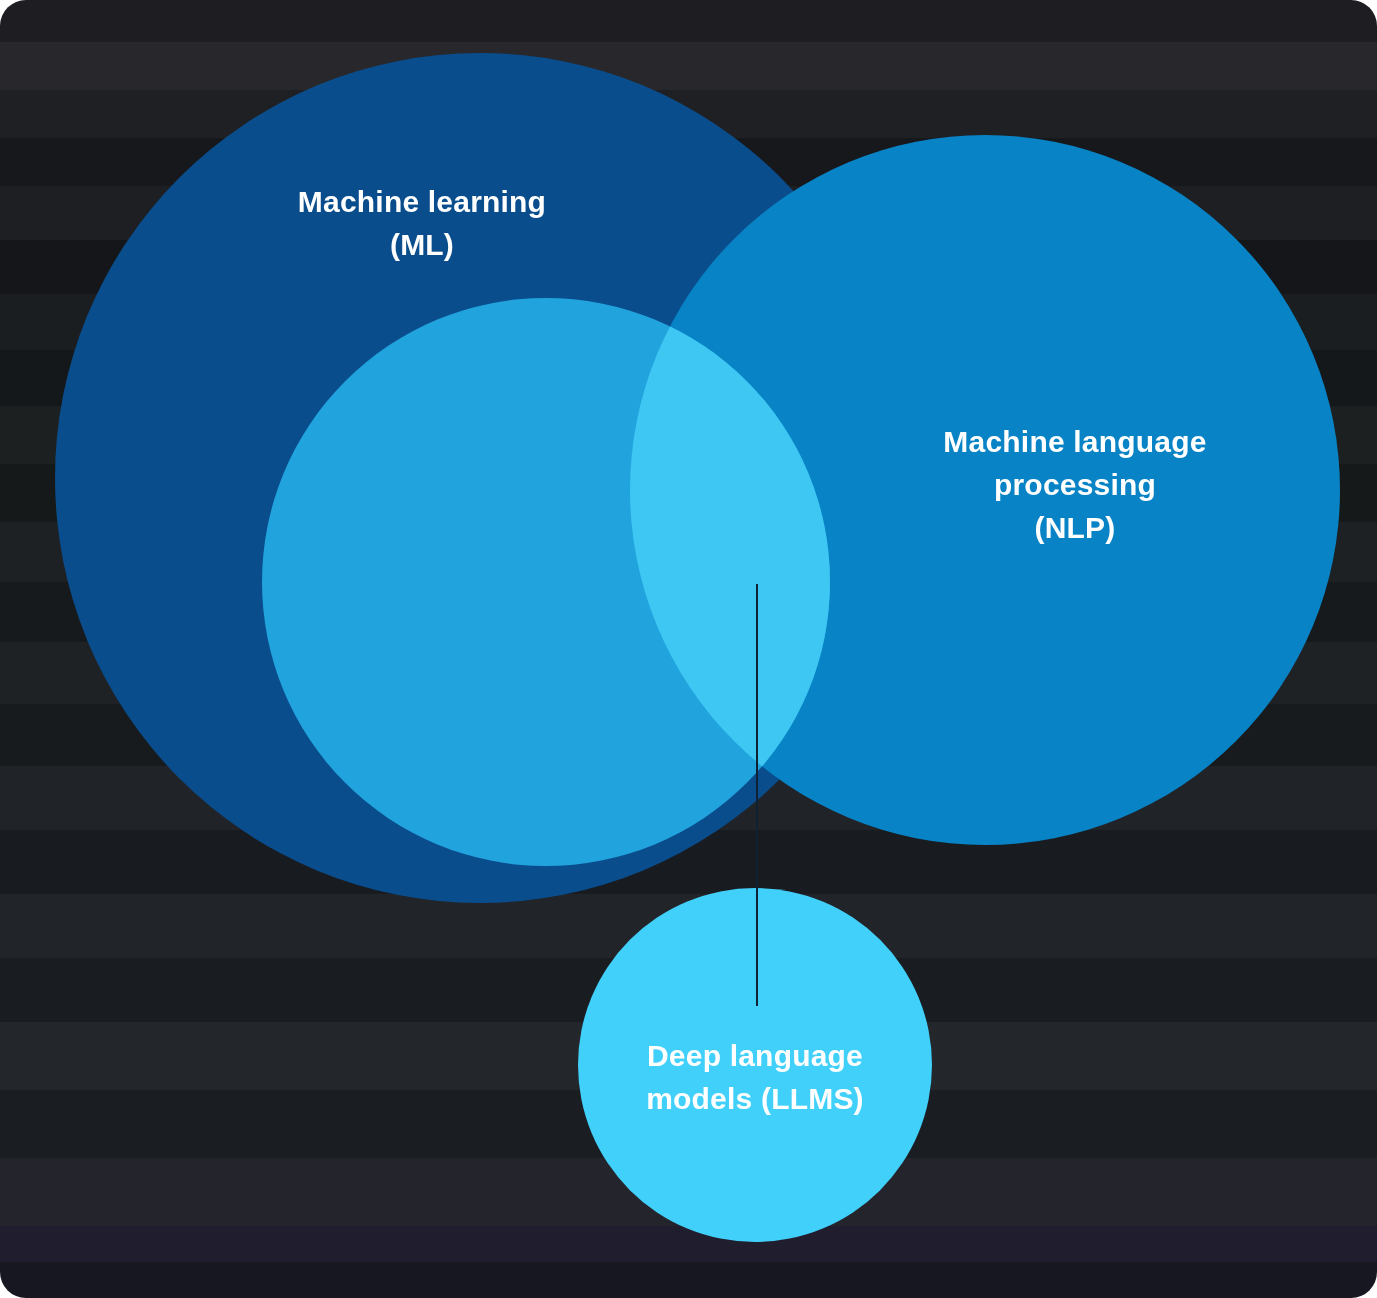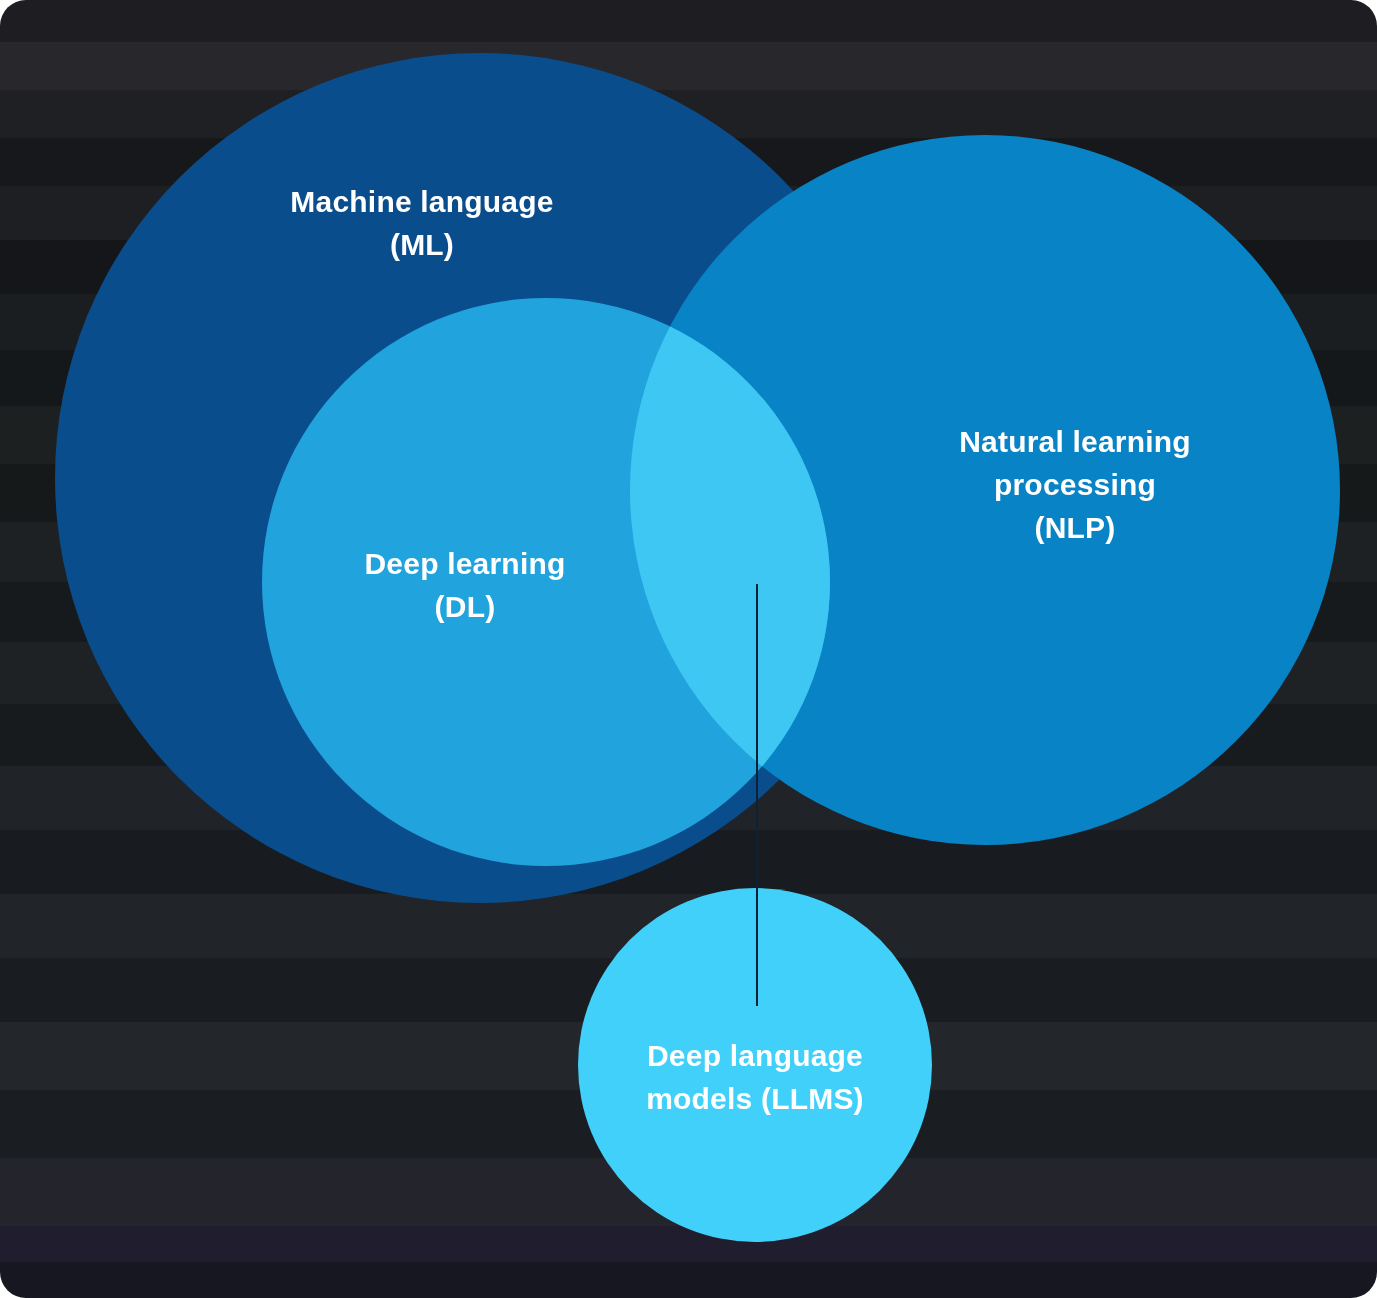--- a/index.html
+++ b/index.html
@@ -84,26 +84,24 @@
 
     <circle cx="546" cy="582" r="284" fill="#21a3de"></circle>
 
     <circle cx="546" cy="582" r="284" clip-path="url(#nlp-clip)" fill="#3ec7f2"></circle>
 
     <circle cx="755" cy="1065" r="177" fill="#41d0fa"></circle>
 
     <line x1="757" y1="584" x2="757" y2="1006" stroke-width="2" stroke="#0e2233"></line>
   </svg>
 
-  <div class="label label-ml">Machine language
+  <div class="label label-ml">Machine learning
 (ML)</div>
 
-  <div class="label label-nlp">Natural learning
+  <div class="label label-nlp">Machine language
 processing
 (NLP)</div>
 
-  <div class="label label-dl">Deep learning
-(DL)</div>
 
   <div class="label label-llm">Deep language
 models (LLMS)</div>
 
 </div>
 
 </body></html>

